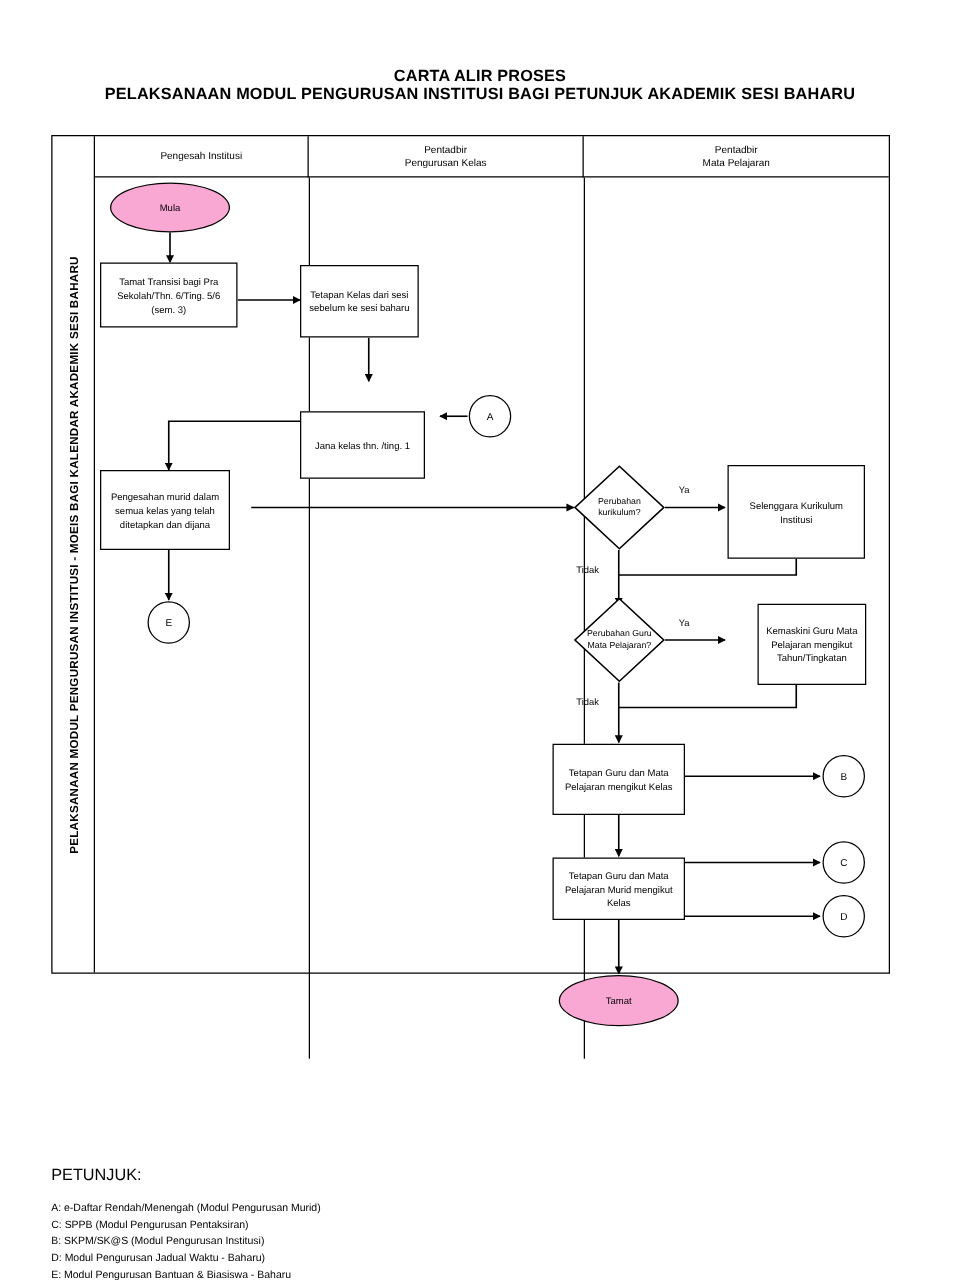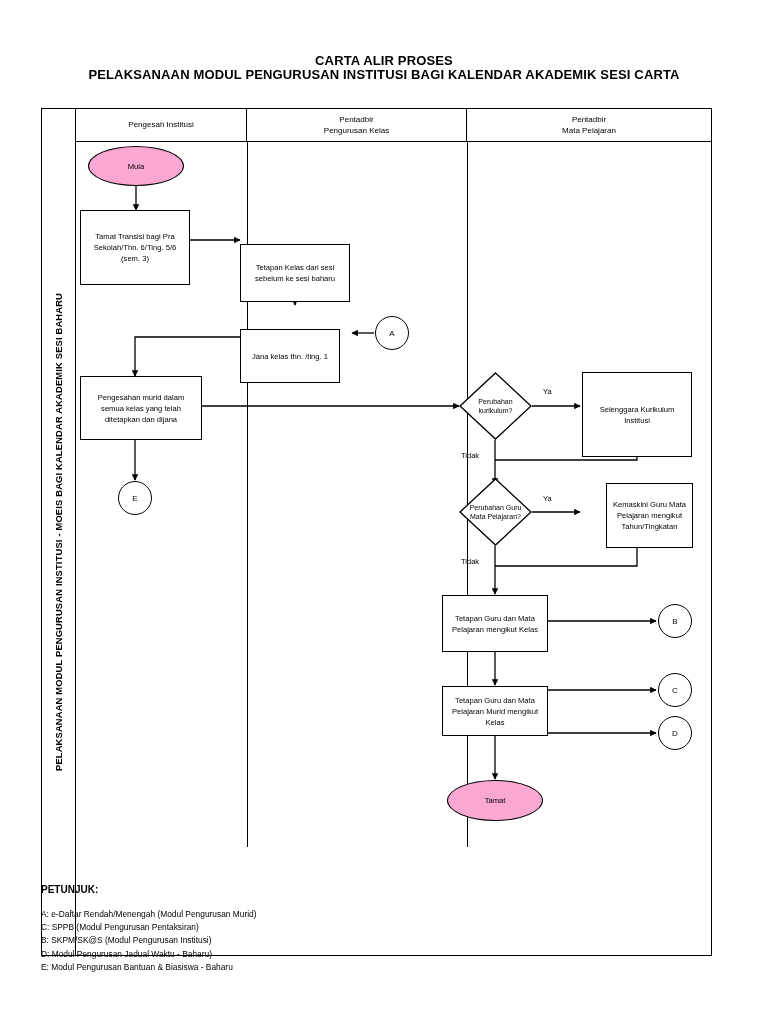--- a/index.html
+++ b/index.html
@@ -36,21 +36,21 @@
     letter-spacing: 0.15px;
     line-height: 14px;
   }
 
   
   .frame {
     position: absolute;
     left: 41px;
     top: 108px;
     width: 671px;
-    height: 848px;
+    height: 671px;
     border: 1.4px solid #000;
     box-sizing: border-box;
   }
   .side-label-col {
     position: absolute;
     left: 0; top: 0;
     width: 34px;
     height: 100%;
     border-right: 1.4px solid #000;
     box-sizing: border-box;
@@ -164,37 +164,38 @@
   }
 
   
   .legend {
     position: absolute;
     left: 41px;
     top: 884px;
     width: 500px;
   }
   .legend-title {
-    font-size: 10px;
-    font-weight: bold;
+    font-size: 13px;
+    font-weight: normal;
     margin-bottom: 13px;
+    margin-top: 48px;
   }
   .legend-item {
     font-size: 8.4px;
     line-height: 13.2px;
   }
 </style>
 </head>
 <body>
 
 <div id="root">
 
   <div class="title-block">
     <div class="title-line">CARTA ALIR PROSES</div>
-    <div class="title-line">PELAKSANAAN MODUL PENGURUSAN INSTITUSI BAGI KALENDAR AKADEMIK SESI CARTA</div>
+    <div class="title-line">PELAKSANAAN MODUL PENGURUSAN INSTITUSI BAGI PETUNJUK AKADEMIK SESI BAHARU</div>
   </div>
 
   <div class="frame">
 
     <div class="side-label-col">
       <div class="side-label-text">PELAKSANAAN MODUL PENGURUSAN INSTITUSI - MOEIS BAGI KALENDAR AKADEMIK SESI BAHARU</div>
     </div>
 
     <div class="lane-header-row">
       <div class="lane-head h1">
@@ -263,52 +264,52 @@
       <path d="M 637 441 L 637 460 L 495 460"></path>
 
       <path d="M 637 548 L 637 566 L 495 566"></path>
     </g>
   </svg>
 
   <div class="node oval" style="left:88px; top:146px; width:96px; height:40px;">
     <span>Mula</span>
   </div>
 
-  <div class="node box" style="left:80px; top:210px; width:110px; height:75px;">
+  <div class="node box" style="left:80px; top:210px; width:110px; height:52px;">
     <span>Tamat Transisi bagi Pra Sekolah/Thn. 6/Ting. 5/6 (sem. 3)</span>
   </div>
 
-  <div class="node box" style="left:80px; top:376px; width:122px; height:64px;">
+  <div class="node box" style="left:80px; top:376px; width:104px; height:64px;">
     <span>Pengesahan murid dalam semua kelas yang telah ditetapkan dan dijana</span>
   </div>
 
   <div class="node circle" style="left:118px; top:481px; width:34px; height:34px;">
     <span>E</span>
   </div>
 
-  <div class="node box" style="left:240px; top:212px; width:110px; height:58px;margin-top:32px;">
+  <div class="node box" style="left:240px; top:212px; width:95px; height:58px;">
     <span>Tetapan Kelas dari sesi sebelum ke sesi baharu</span>
   </div>
 
   <div class="node box" style="left:240px; top:314px; width:100px; height:54px;margin-top:15px;">
     <span>Jana kelas thn. /ting. 1</span>
   </div>
 
   <div class="node circle" style="left:375px; top:316px; width:34px; height:34px;">
     <span>A</span>
   </div>
 
   <div class="node diamond" style="left:459px; top:372px; width:73px; height:68px;">
     <svg class="diamond-shape" viewBox="0 0 73 68" preserveAspectRatio="none">
       <polygon points="36.5,1 72,34 36.5,67 1,34" fill="#fff" stroke="#000" stroke-width="1.3"></polygon>
     </svg>
     <span class="diamond-text">Perubahan kurikulum?</span>
   </div>
 
-  <div class="node box" style="left:582px; top:372px; width:110px; height:85px;">
+  <div class="node box" style="left:582px; top:372px; width:110px; height:75px;">
     <span>Selenggara Kurikulum Institusi</span>
   </div>
 
   <div class="node diamond" style="left:459px; top:478px; width:73px; height:68px;">
     <svg class="diamond-shape" viewBox="0 0 73 68" preserveAspectRatio="none">
       <polygon points="36.5,1 72,34 36.5,67 1,34" fill="#fff" stroke="#000" stroke-width="1.3"></polygon>
     </svg>
     <span class="diamond-text">Perubahan Guru Mata Pelajaran?</span>
   </div>
 

